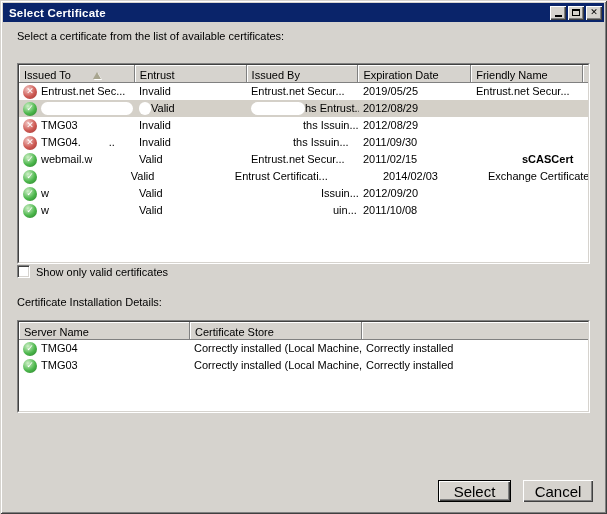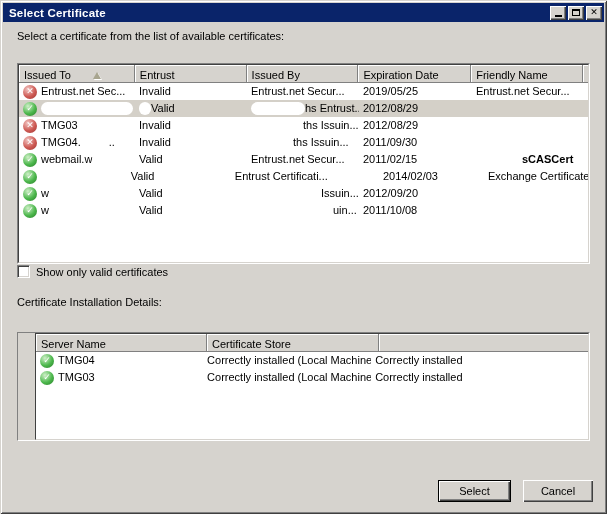--- a/index.html
+++ b/index.html
@@ -18,21 +18,21 @@
     box-shadow:inset 1px 1px 0 #FFFFFF, inset -1px -1px 0 #404040, inset -2px -2px 0 #808080;}
   .glyph-min{width:7px;height:2px;background:#000;margin-top:7px;}
   .glyph-max{width:8px;height:7px;box-sizing:border-box;border:1px solid #000;border-top-width:2px;}
   .glyph-close{font-size:9px;font-weight:bold;color:#000;line-height:1;}
   .instruction{position:absolute;left:17px;top:30px;color:#000;}
   .listview{position:absolute;box-sizing:border-box;
     border:1px solid;border-color:#808080 #FFFFFF #FFFFFF #808080;}
   .listview .inner{width:100%;height:100%;box-sizing:border-box;background:#FFFFFF;
     border:1px solid;border-color:#404040 #D6D3CE #D6D3CE #404040;overflow:hidden;}
   #cert-list{left:17px;top:63px;width:573px;height:201px;}
-  #server-list{left:17px;top:332px;width:573px;height:109px;padding-left:17px;}
+  #server-list{left:17px;top:320px;width:573px;height:93px;}
   .lheader{display:flex;height:18px;}
   .hcell{box-sizing:border-box;height:18px;background:#D6D3CE;padding:2px 0 0 5px;
     border-right:1px solid #808080;border-bottom:1px solid #808080;
     box-shadow:inset 1px 1px 0 #FFFFFF;white-space:nowrap;overflow:hidden;
     display:flex;align-items:center;gap:0;}
   .hstub{flex:1;border-right:none;}
   .sort-asc{width:0;height:0;border-left:4px solid transparent;border-right:4px solid transparent;
     border-bottom:7px solid #A8A58F;margin-left:22px;margin-top:1px;
     filter:drop-shadow(1px 1px 0 #FFFFFF);}
   .lrow{display:flex;height:17px;line-height:17px;background:#FFFFFF;}
@@ -47,21 +47,21 @@
   .seg{display:inline-block;}
   .redact{display:inline-block;height:13px;background:#FFFFFF;border-radius:7px;
     vertical-align:middle;flex:0 0 auto;}
   .checkrow{position:absolute;left:17px;top:265px;display:flex;align-items:center;}
   .checkbox{width:13px;height:13px;background:#FFFFFF;box-sizing:border-box;
     border:1px solid;border-color:#808080 #FFFFFF #FFFFFF #808080;
     box-shadow:inset 1px 1px 0 #404040, inset -1px -1px 0 #D6D3CE;}
   .checklabel{margin-left:6px;}
   .details-label{position:absolute;left:17px;top:296px;}
   .btn{position:absolute;height:22px;background:#D6D3CE;color:#000;
-    font-family:inherit;font-size:11px;padding:0;text-align:center;
+    font-family:inherit;font-size:15px;padding:0;text-align:center;
     border:none;appearance:none;-webkit-appearance:none;
     box-shadow:inset 1px 1px 0 #FFFFFF, inset -1px -1px 0 #404040, inset -2px -2px 0 #808080;}
   .btn.default{border:1px solid #000;box-sizing:border-box;
     box-shadow:inset 1px 1px 0 #FFFFFF, inset -1px -1px 0 #404040, inset -2px -2px 0 #808080;}
   #select-btn{left:438px;top:480px;width:73px;}
   #cancel-btn{left:523px;top:480px;width:70px;}
 </style>
 </head>
 <body>
 

